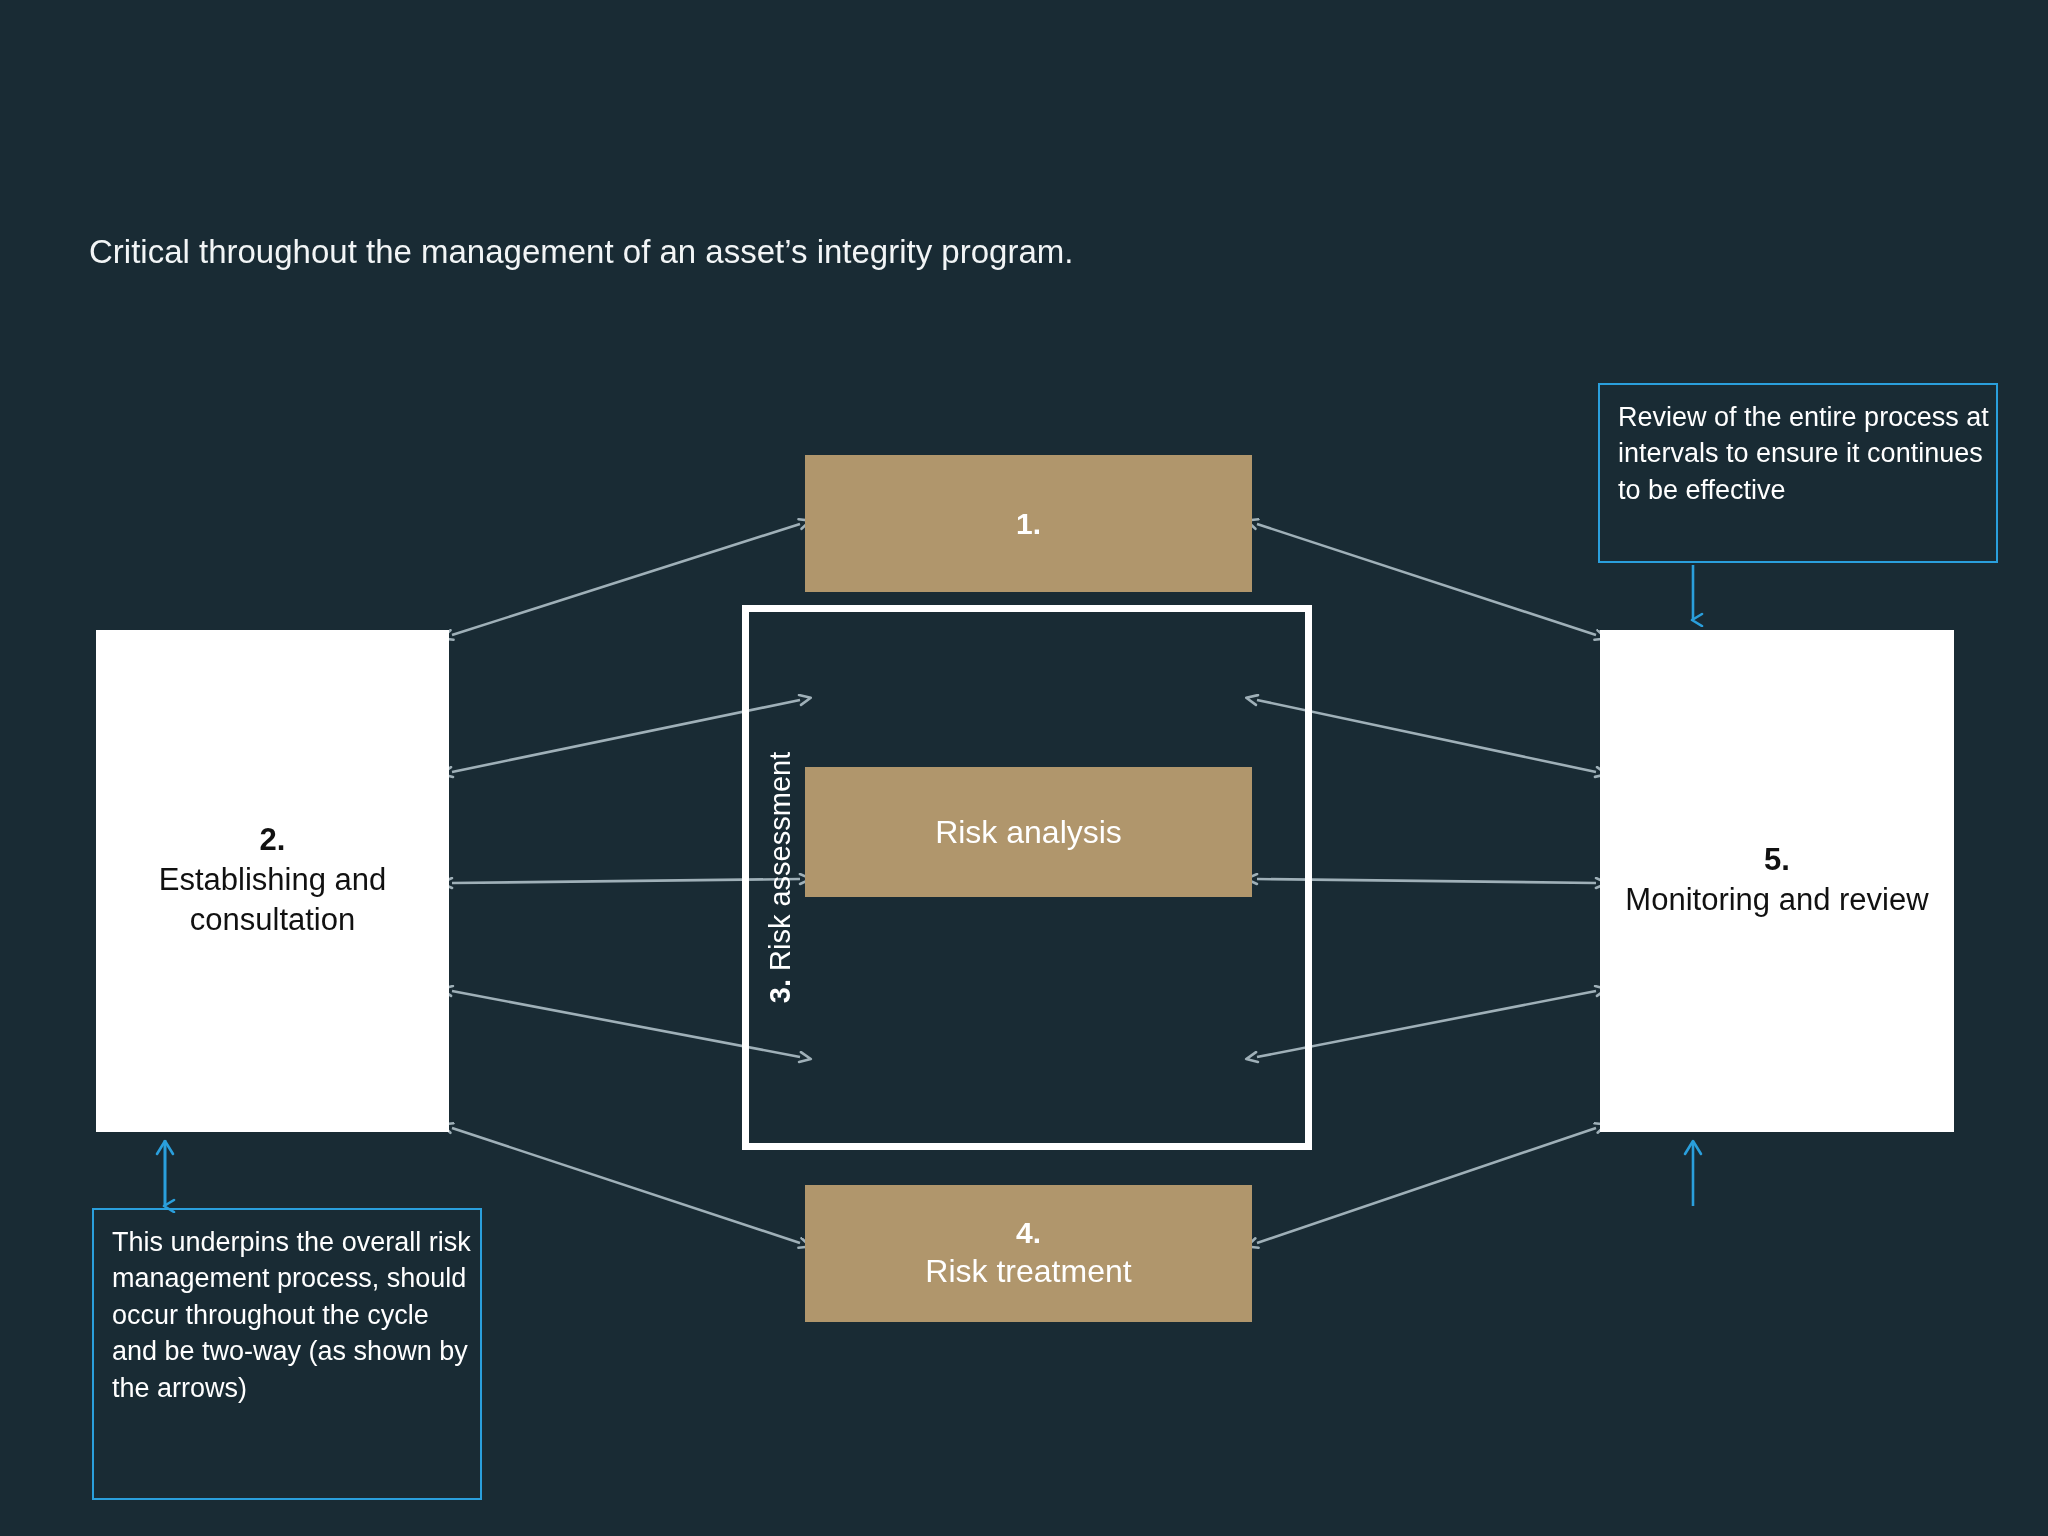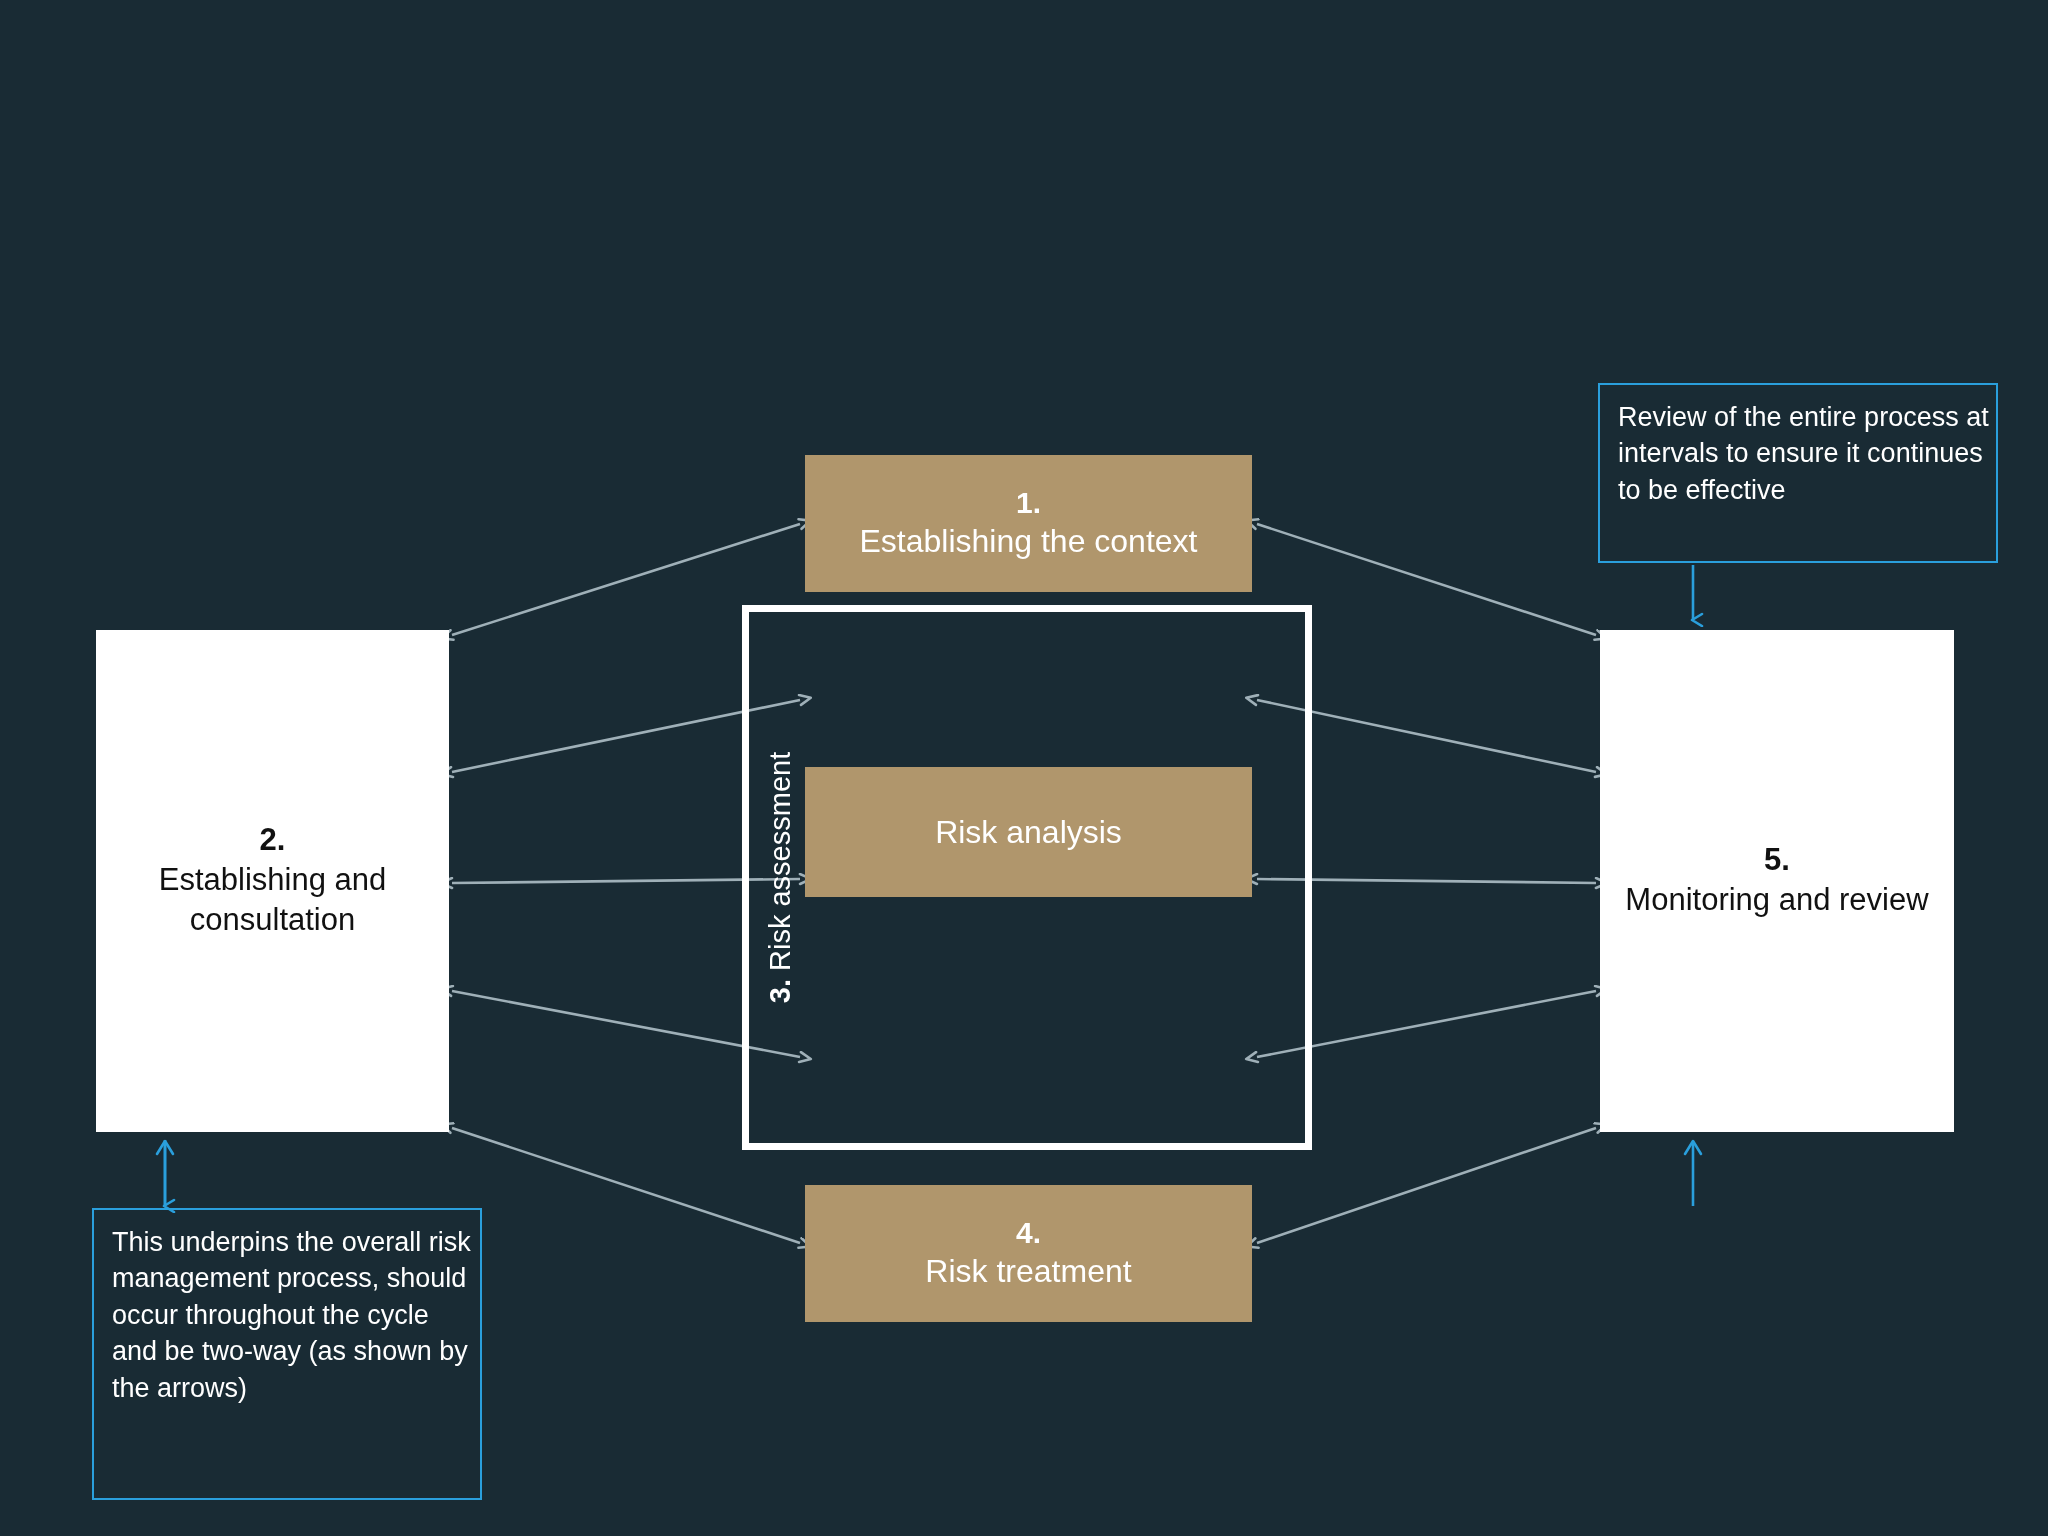--- a/index.html
+++ b/index.html
@@ -95,20 +95,21 @@
   }
   #callout-tr{left:1598px;top:383px;width:400px;height:180px;}
   #callout-bl{left:92px;top:1208px;width:390px;height:292px;}
   #callout-br{left:1598px;top:1208px;width:400px;height:180px;}
 </style>
 </head>
 <body>
 
 <div id="slide">
 
+  <div class="subtitle">Critical throughout the management of an asset’s integrity program.</div>
 
   <svg id="arrows" viewBox="0 0 2048 1536">
     <defs>
       <marker id="ahL" markerWidth="16" markerHeight="16" refX="13" refY="6" orient="auto" markerUnits="userSpaceOnUse">
         <path d="M13,1 L2,6 L13,11" fill="none" stroke="#9fb0b8" stroke-width="2.6" stroke-linecap="round" stroke-linejoin="round"></path>
       </marker>
       <marker id="ahR" markerWidth="16" markerHeight="16" refX="3" refY="6" orient="auto" markerUnits="userSpaceOnUse">
         <path d="M3,1 L14,6 L3,11" fill="none" stroke="#9fb0b8" stroke-width="2.6" stroke-linecap="round" stroke-linejoin="round"></path>
       </marker>
       <marker id="blueArrow" markerWidth="16" markerHeight="16" refX="9" refY="12" orient="auto" markerUnits="userSpaceOnUse">
@@ -149,21 +150,20 @@
     </g>
 
     <g>
       <path d="M1693,1206 L1693,1142" stroke="#2a9fdc" stroke-width="2.6" fill="none"></path>
       <path d="M1685,1154 L1693,1141 L1701,1154" stroke="#2a9fdc" stroke-width="2.6" fill="none" stroke-linecap="round" stroke-linejoin="round"></path>
     </g>
   </svg>
 
   <div class="box tan" id="step1">
     <div class="num">1.</div>
-    <div class="lbl">Establishing the context</div>
   </div>
 
   <div class="box white" id="step2">
     <div class="num">2.</div>
     <div class="lbl">Establishing and consultation</div>
   </div>
 
   <div class="box white" id="step5">
     <div class="num">5.</div>
     <div class="lbl">Monitoring and review</div>

